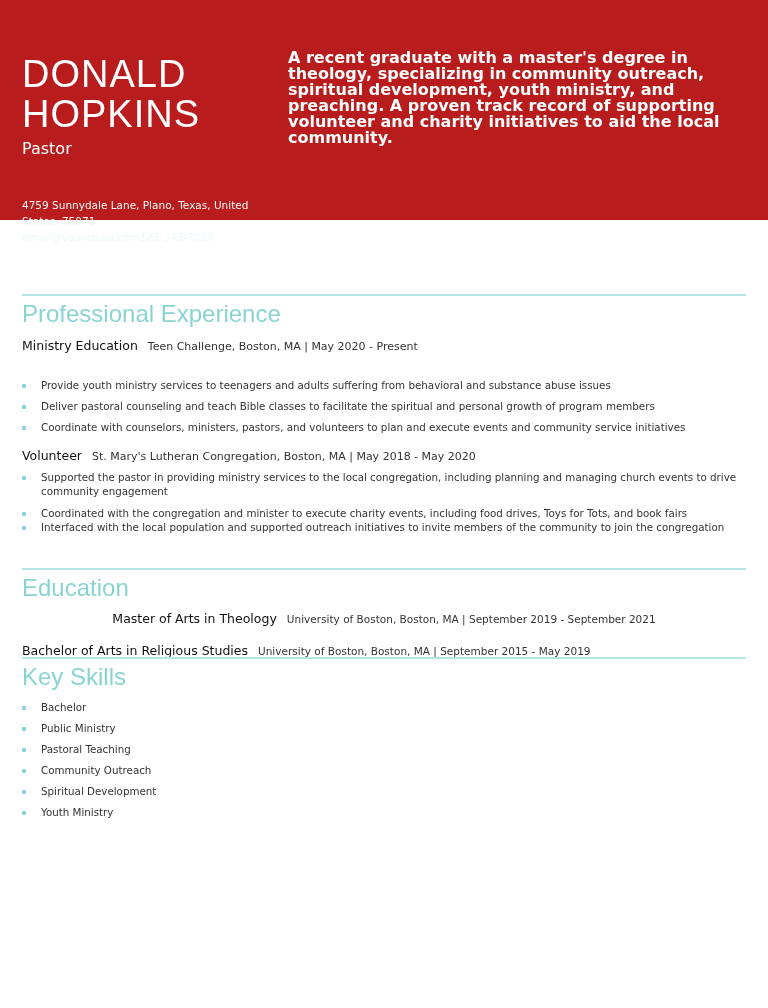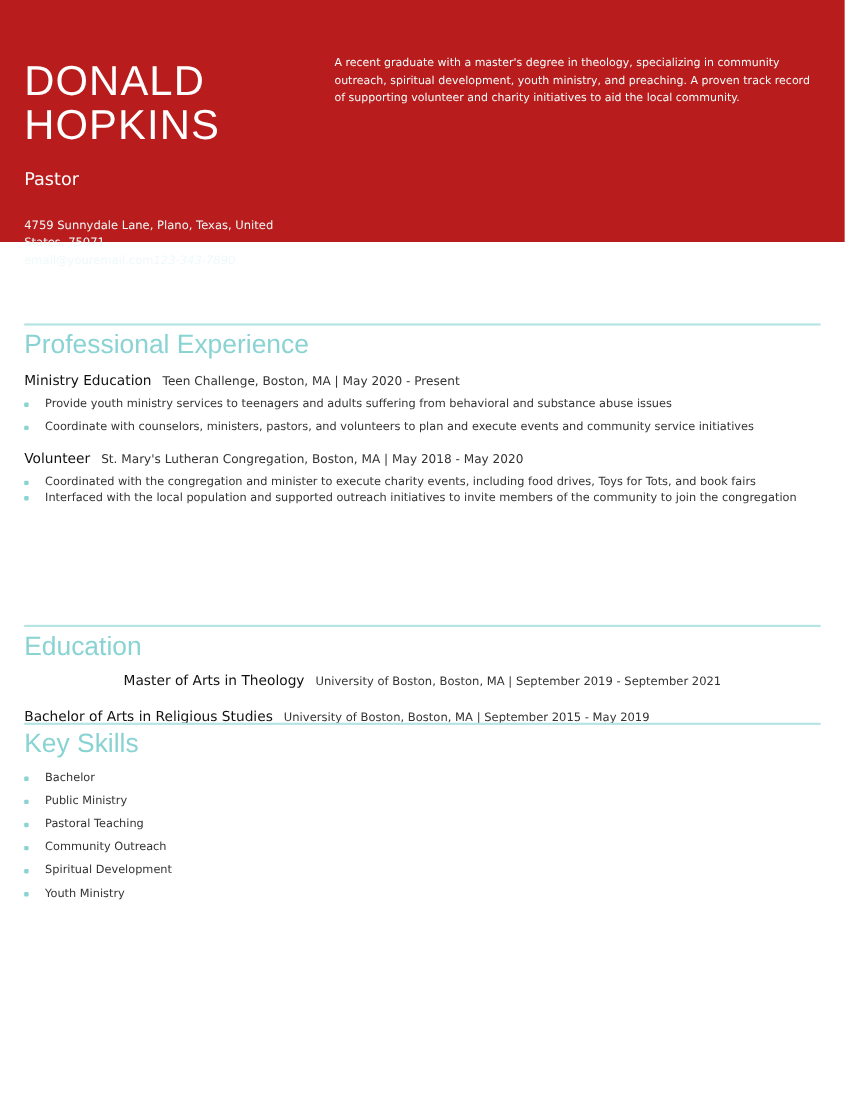--- a/index.html
+++ b/index.html
@@ -1,22 +1,22 @@
 <!DOCTYPE html>
 <html><head>
 <meta charset="utf-8">
 <style>
   * { box-sizing: border-box; margin: 0; padding: 0; }
   body { width: 768px; height: 1008px; background: #ffffff; font-family: "DejaVu Sans", sans-serif; color: #222; overflow: hidden; position: relative; }
   .header { position: absolute; left: 0; top: 0; width: 768px; height: 220px; background: #b91c1c; }
   .name { position: absolute; left: 22px; top: 54px; color: #fff; font-family: "Liberation Sans", sans-serif; font-size: 38px; line-height: 40px; letter-spacing: 1px; font-weight: normal; }
-  .title { position: absolute; left: 22px; top: 153px; color: #fff; font-size: 16px; }
+  .title { position: absolute; left: 22px; top: 139px; color: #fff; font-size: 16px; }
   .contact { position: absolute; left: 22px; top: 197px; width: 230px; color: #eef9f9; font-size: 10.5px; line-height: 16px; }
   .contact .phone { font-style: italic; }
-  .summary { position: absolute; left: 304px; top: 50px; width: 440px; color: #f5fcfc; font-size: 10px; line-height: 16px; }
+  .summary { position: absolute; left: 288px; top: 50px; width: 440px; color: #f5fcfc; font-size: 16px; line-height: 16px; font-weight: bold; }
   .section { position: absolute; left: 22px; width: 724px; }
   .rule { height: 2px; background: #b6e3e3; }
   .sec-title { color: #8AD3D3; font-family: "Liberation Sans", sans-serif; font-size: 24px; margin-top: 4px; }
   .job-head { font-size: 11px; color: #333; }
   .job-role { font-size: 12.5px; color: #111; margin-right: 10px; }
   ul { list-style: none; }
   li { position: relative; padding-left: 19px; font-size: 10.3px; color: #333; line-height: 14px; }
   li::before { content: ""; position: absolute; left: 0; top: 6px; width: 4px; height: 4px; background: #8AD3D3; border-radius: 1px; }
   .edu-row { font-size: 10.5px; color: #333; }
   .edu-deg { font-size: 12.5px; color: #111; margin-right: 10px; }
@@ -36,28 +36,30 @@
   </div>
   <div class="summary">A recent graduate with a master's degree in theology, specializing in  community outreach, spiritual development, youth ministry, and  preaching. A proven track record of supporting volunteer and charity  initiatives to aid the local community.</div>
 </div>
 
 <div class="section" style="top:294px;">
   <div class="rule"></div>
   <div class="sec-title">Professional Experience</div>
   <div class="job-head" style="margin-top:10px;">
     <span class="job-role">Ministry Education</span><span>Teen Challenge, Boston, MA | May 2020 - Present</span>
   </div>
-  <ul style="margin-top:7px;">
+  <ul style="margin-top:25px;">
     <li style="margin-bottom:7px;">Provide youth ministry services to teenagers and adults suffering from behavioral and substance abuse issues</li>
+    <li style="margin-bottom:7px;">Deliver pastoral counseling and teach Bible classes to facilitate the spiritual and personal growth of program members</li>
     <li>Coordinate with counselors, ministers, pastors, and volunteers to plan and execute events and community service initiatives</li>
   </ul>
   <div class="job-head" style="margin-top:14px;">
     <span class="job-role">Volunteer</span><span>St. Mary's Lutheran Congregation, Boston, MA | May 2018 - May 2020</span>
   </div>
   <ul style="margin-top:7px;">
+    <li style="margin-bottom:8px;">Supported the pastor in providing ministry services to the local  congregation, including planning and managing church events to drive  community engagement</li>
     <li>Coordinated with the congregation and minister to execute charity events, including food drives, Toys for Tots, and book fairs</li>
     <li style="margin-bottom:8px;">Interfaced with the local population and supported outreach  initiatives to invite members of the community to join the congregation</li>
   </ul>
 </div>
 
 <div class="section" style="top:544px;margin-top:24px;">
   <div class="rule"></div>
   <div class="sec-title">Education</div>
   <div class="edu-row" style="margin-top:9px;text-align:center;">
     <span class="edu-deg">Master of Arts in Theology</span><span>University of Boston, Boston, MA | September 2019 - September 2021</span>

